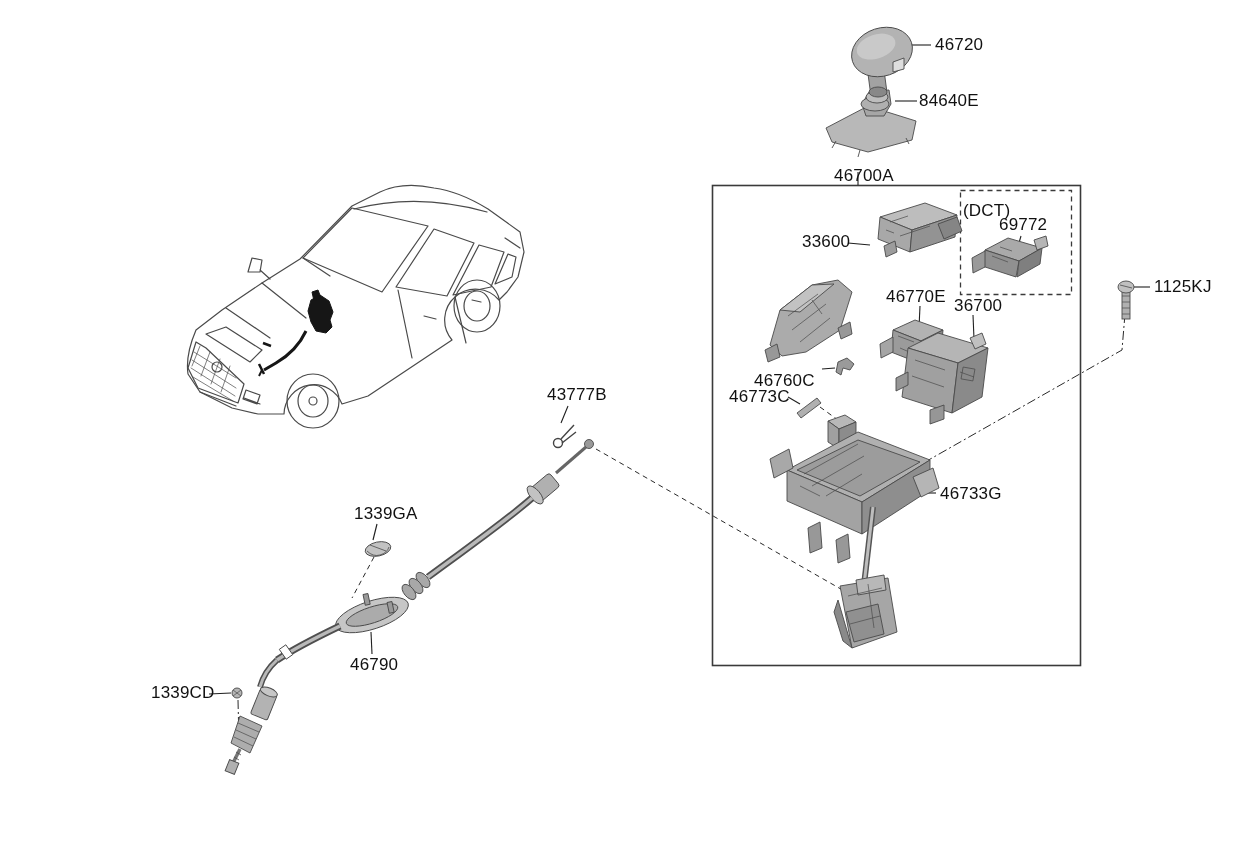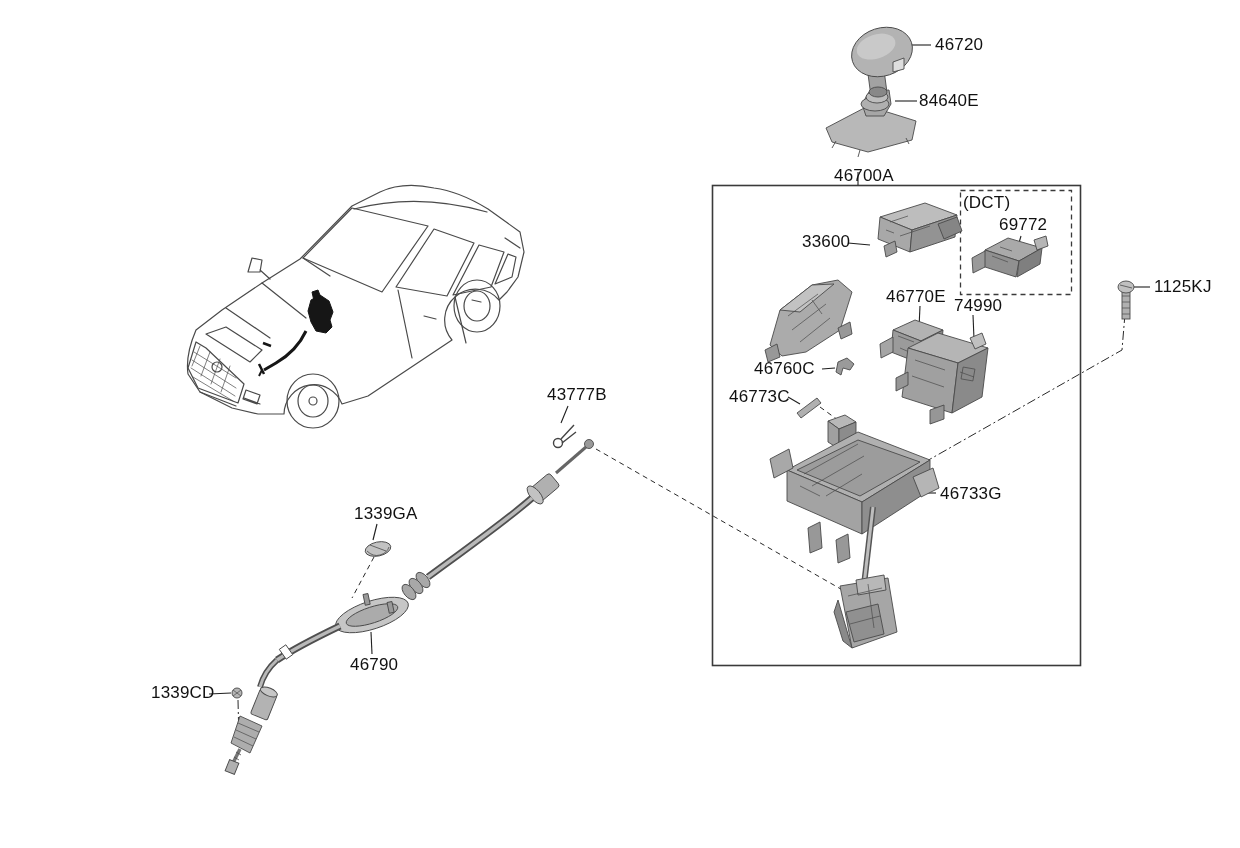--- a/index.html
+++ b/index.html
@@ -233,26 +233,26 @@
     <circle cx="237" cy="693" r="5" fill="#b5b5b5"></circle>
     <path d="M233,690 l8,6 M233,696 l8,-6" stroke-width="0.7"></path>
   </g>
 </svg>
 
 <div>
   <div class="label" style="left:935px;top:36px">46720</div>
   <div class="label" style="left:919px;top:92px">84640E</div>
   <div class="label" style="left:834px;top:167px">46700A</div>
   <div class="label" style="left:802px;top:233px">33600</div>
-  <div class="label" style="left:963px;top:194px">(DCT)</div>
+  <div class="label" style="left:963px;top:202px">(DCT)</div>
   <div class="label" style="left:999px;top:216px">69772</div>
   <div class="label" style="left:886px;top:288px">46770E</div>
-  <div class="label" style="left:954px;top:297px">74990</div>
+  <div class="label" style="left:954px;top:297px">36700</div>
   <div class="label" style="left:1154px;top:278px">1125KJ</div>
-  <div class="label" style="left:754px;top:360px">46760C</div>
+  <div class="label" style="left:754px;top:372px">46760C</div>
   <div class="label" style="left:729px;top:388px">46773C</div>
   <div class="label" style="left:547px;top:386px">43777B</div>
   <div class="label" style="left:940px;top:485px">46733G</div>
   <div class="label" style="left:354px;top:505px">1339GA</div>
   <div class="label" style="left:350px;top:656px">46790</div>
   <div class="label" style="left:151px;top:684px">1339CD</div>
 </div>
 
 </div>
 

